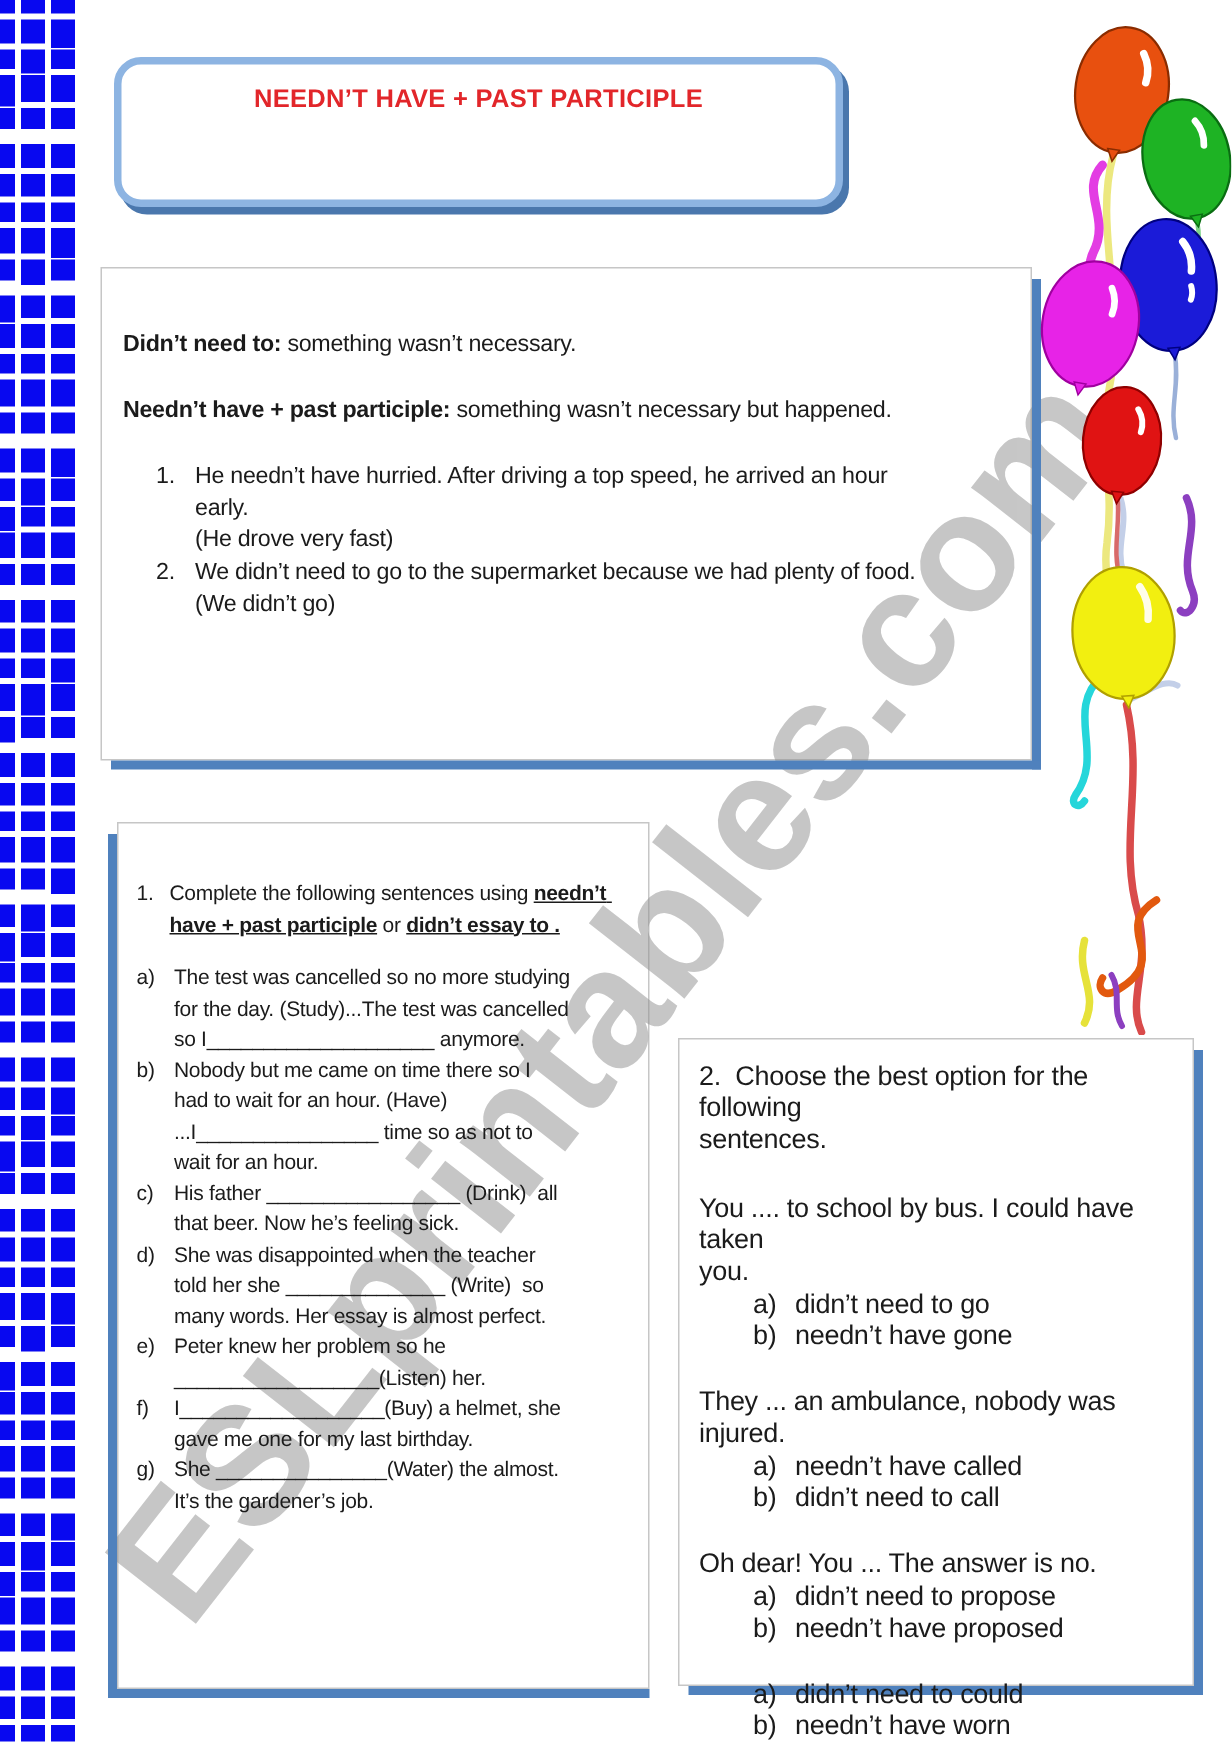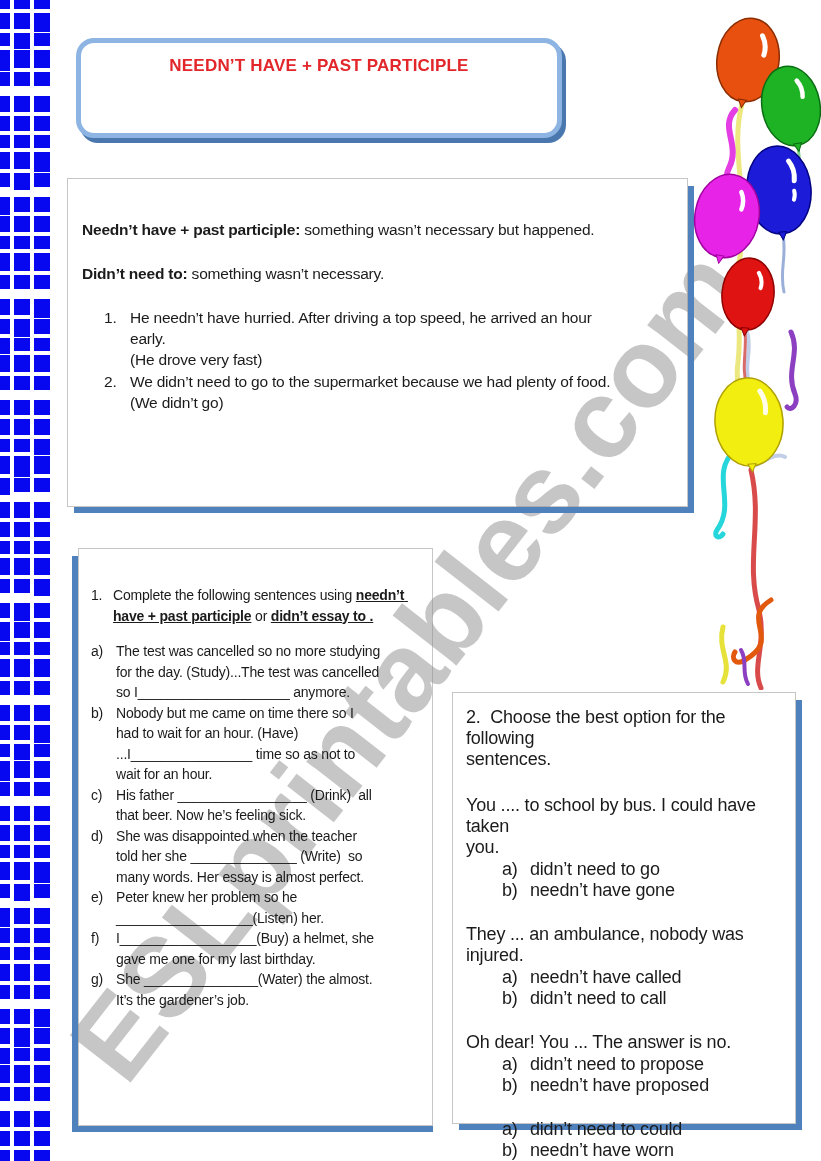--- a/index.html
+++ b/index.html
@@ -252,22 +252,22 @@
 <div id="titleBox">
   <div class="inner">
     <span class="title-line">NEEDN’T HAVE + PAST PARTICIPLE</span>
   </div>
 </div>
 
 <div id="explBox" class="box">
   <div class="bar" style="right:-7px; top:7px; bottom:-7px; width:6px;"></div>
   <div class="bar" style="left:6px; right:-7px; bottom:-7px; height:6px;"></div>
   <div class="content">
+    <p class="rule"><b class="term t">Didn’t need to:</b><span class="t"> something wasn’t necessary.</span></p>
     <p class="rule"><b class="term t">Needn’t have + past participle:</b><span class="t"> something wasn’t necessary but happened.</span></p>
-    <p class="rule"><b class="term t">Didn’t need to:</b><span class="t"> something wasn’t necessary.</span></p>
     <div class="example-row">
       <span class="example-num">1.</span>
       <span class="example-text t">He needn’t have hurried. After driving a top speed, he arrived an hour
 early.
 (He drove very fast)</span>
     </div>
     <div class="example-row">
       <span class="example-num">2.</span>
       <span class="example-text t">We didn’t need to go to the supermarket because we had plenty of food.
 (We didn’t go)</span>

